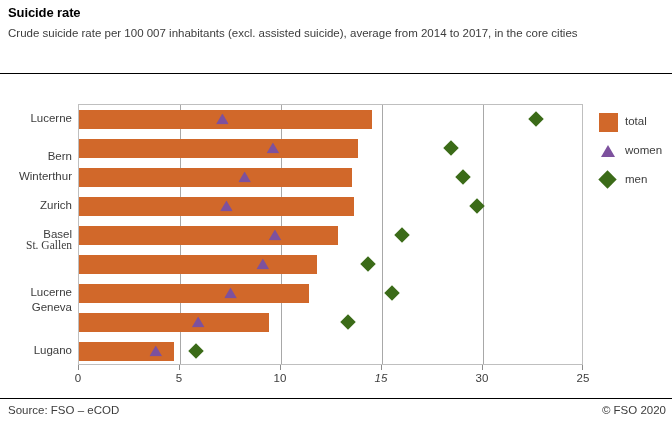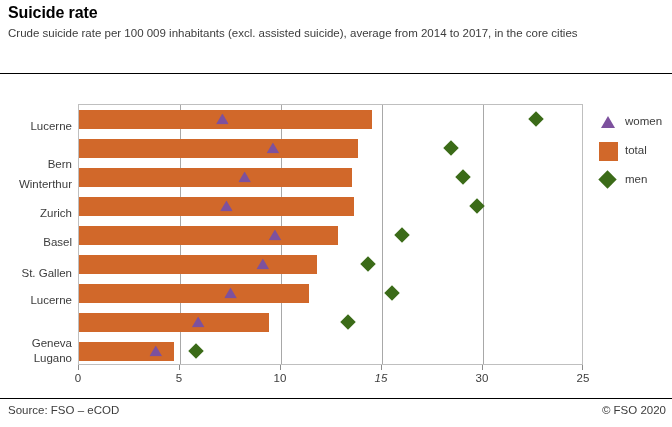--- a/index.html
+++ b/index.html
@@ -17,21 +17,21 @@
   }
 
   
   #header {
     position: absolute;
     left: 8px;
     top: 4px;
     width: 600px;
   }
   #chart-title {
-    font-size: 16px;
+    font-size: 13px;
     font-weight: bold;
     color: #000000;
     letter-spacing: -0.1px;
     margin: 0 0 5px 0;
     line-height: 17px;
   }
   #chart-subtitle {
     font-size: 11.5px;
     font-weight: normal;
     color: #3c3c3c;
@@ -110,21 +110,20 @@
 
   
   .ylabel {
     position: absolute;
     right: 0;
     width: 72px;
     text-align: right;
     font-size: 11.5px;
     color: #3c3c3c;
     line-height: 13px;
-    margin-top: 8px;
   }
   #ylabels {
     position: absolute;
     left: 0;
     top: 104px;
     width: 72px;
     height: 261px;
   }
   #xaxis {
     position: absolute;
@@ -209,34 +208,34 @@
     top: 404px;
     font-size: 11.5px;
     color: #3c3c3c;
   }
 </style>
 </head>
 <body>
 
 <div id="header">
   <div id="chart-title">Suicide rate</div>
-  <div id="chart-subtitle">Crude suicide rate per 100 009 inhabitants (excl. assisted suicide), average from 2014 to 2017, in the core cities</div>
+  <div id="chart-subtitle">Crude suicide rate per 100 007 inhabitants (excl. assisted suicide), average from 2014 to 2017, in the core cities</div>
 </div>
 <div class="rule" id="rule-top"></div>
 
 <div id="plot-wrap">
   <div id="ylabels">
       <div class="ylabel" style="top: 7.5px;">Lucerne</div>
       <div class="ylabel" style="top: 46px;">Bern</div>
       <div class="ylabel" style="top: 65.5px;">Winterthur</div>
       <div class="ylabel" style="top: 94.5px;">Zurich</div>
       <div class="ylabel" style="top: 123.5px;">Basel</div>
-      <div class="ylabel" style="top: 155px;">St. Gallen</div>
+      <div class="ylabel" style="top: 135px; font-family: Liberation Serif, serif;">St. Gallen</div>
       <div class="ylabel" style="top: 181.5px;">Lucerne</div>
-      <div class="ylabel" style="top: 225px;">Geneva</div>
+      <div class="ylabel" style="top: 197px;">Geneva</div>
       <div class="ylabel" style="top: 239.5px;">Lugano</div>
     </div>
   <div id="plot">
       <div class="gridline" style="left: 101px;"></div>
       <div class="gridline" style="left: 202px;"></div>
       <div class="gridline" style="left: 303px;"></div>
       <div class="gridline" style="left: 404px;"></div>
       <div class="row" style="top: 0px; height: 29px;">
         <div class="bar" style="width: 292.9px; background: rgb(209, 104, 42);"></div>
         <div class="marker tri" style="left: 143.42px; background: rgb(125, 81, 158);"></div>
@@ -294,26 +293,26 @@
       <div class="xtick-label" style="left: 303px; font-style: italic;">15</div>
       <div class="xtick" style="left: 404px;"></div>
       <div class="xtick-label" style="left: 404px;">30</div>
       <div class="xtick" style="left: 504px;"></div>
       <div class="xtick-label" style="left: 505px;">25</div>
     </div>
 </div>
 
 <div id="legend">
     <div class="legend-item">
+      <div class="legend-swatch" style="background: rgb(209, 104, 42);"></div>
+      <div class="legend-label">total</div>
+    </div>
+    <div class="legend-item">
       <div class="legend-tri" style="background: rgb(125, 81, 158);"></div>
       <div class="legend-label">women</div>
-    </div>
-    <div class="legend-item">
-      <div class="legend-swatch" style="background: rgb(209, 104, 42);"></div>
-      <div class="legend-label">total</div>
     </div>
     <div class="legend-item">
       <div class="legend-dia" style="background: rgb(59, 107, 24);"></div>
       <div class="legend-label">men</div>
     </div>
   </div>
 
 <div class="rule" id="rule-bottom"></div>
 <div id="footer-source">Source: FSO – eCOD</div>
 <div id="footer-copyright">© FSO 2020</div>

